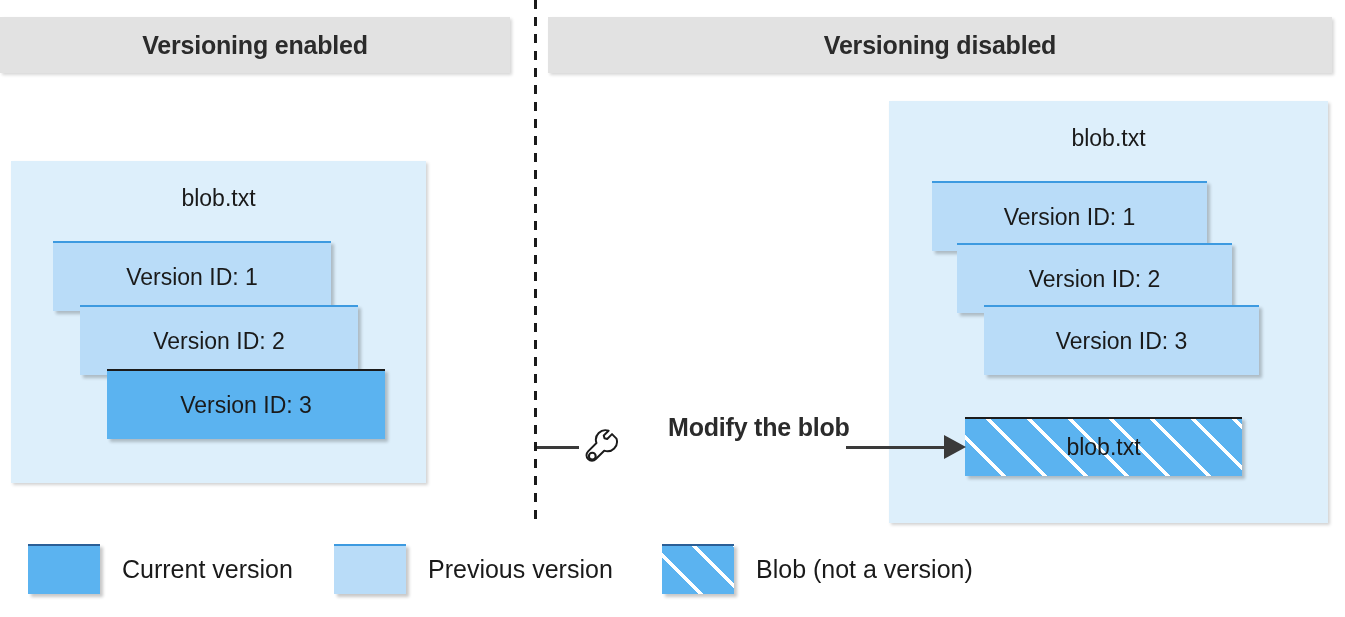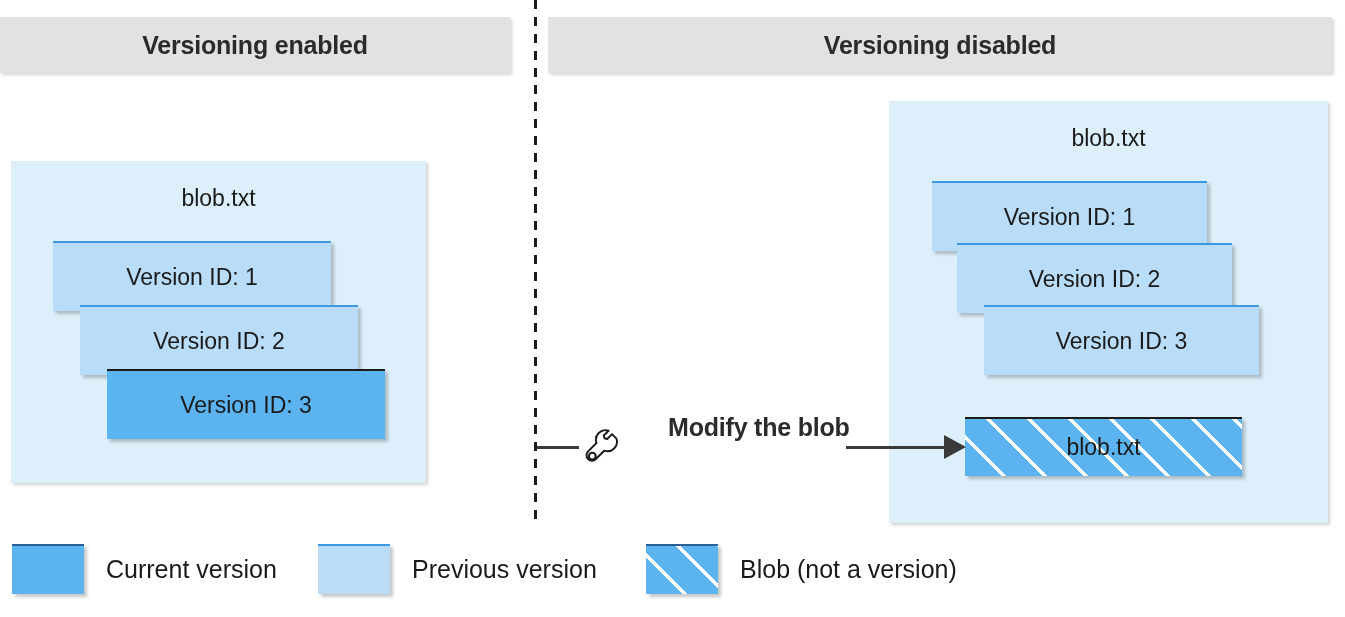--- a/index.html
+++ b/index.html
@@ -159,21 +159,21 @@
     width: 0;
     height: 0;
     border-top: 12px solid transparent;
     border-bottom: 12px solid transparent;
     border-left: 22px solid #3a3a3a;
   }
 
   
   #legend {
     position: absolute;
-    left: 0;
+    left: 16px;
     top: 537px;
     width: 1191px;
     height: 80px;
   }
   .legend-item {
     position: absolute;
     display: flex;
     align-items: center;
   }
   .legend-swatch {

